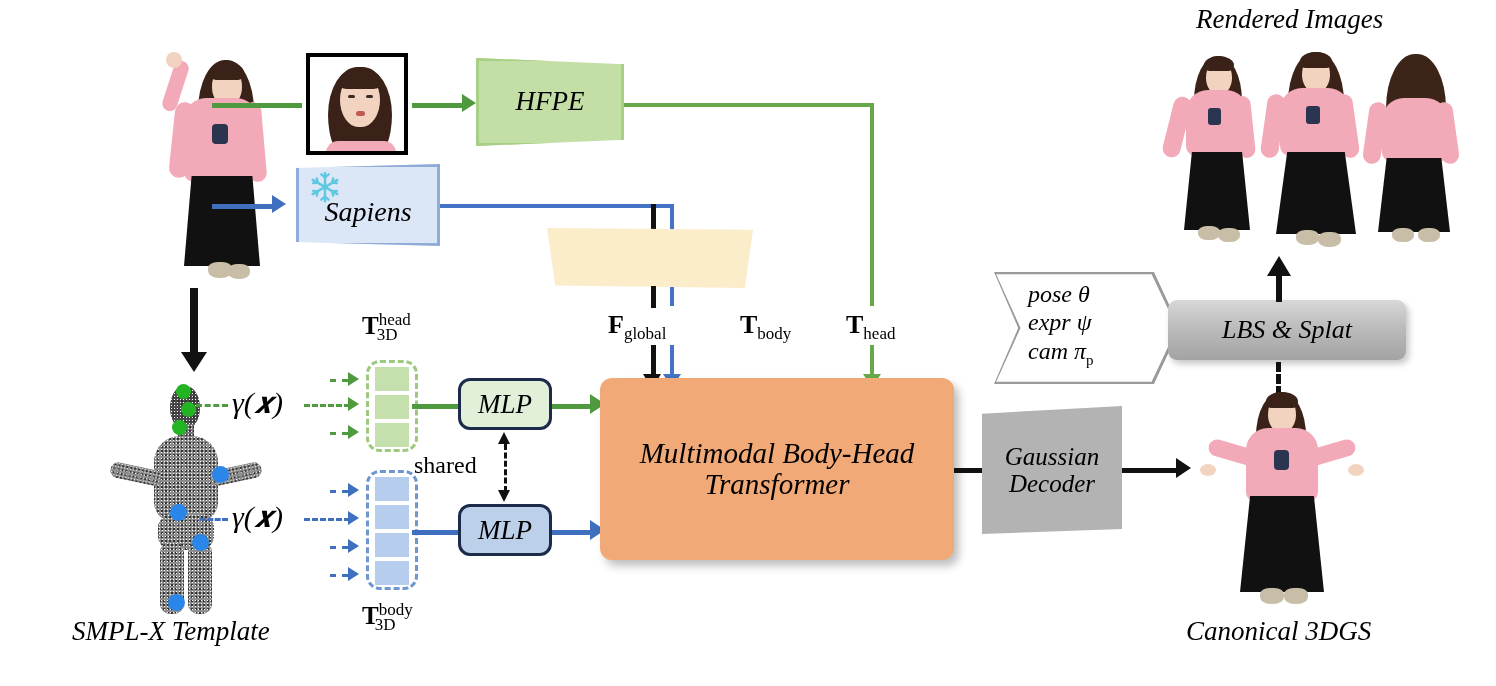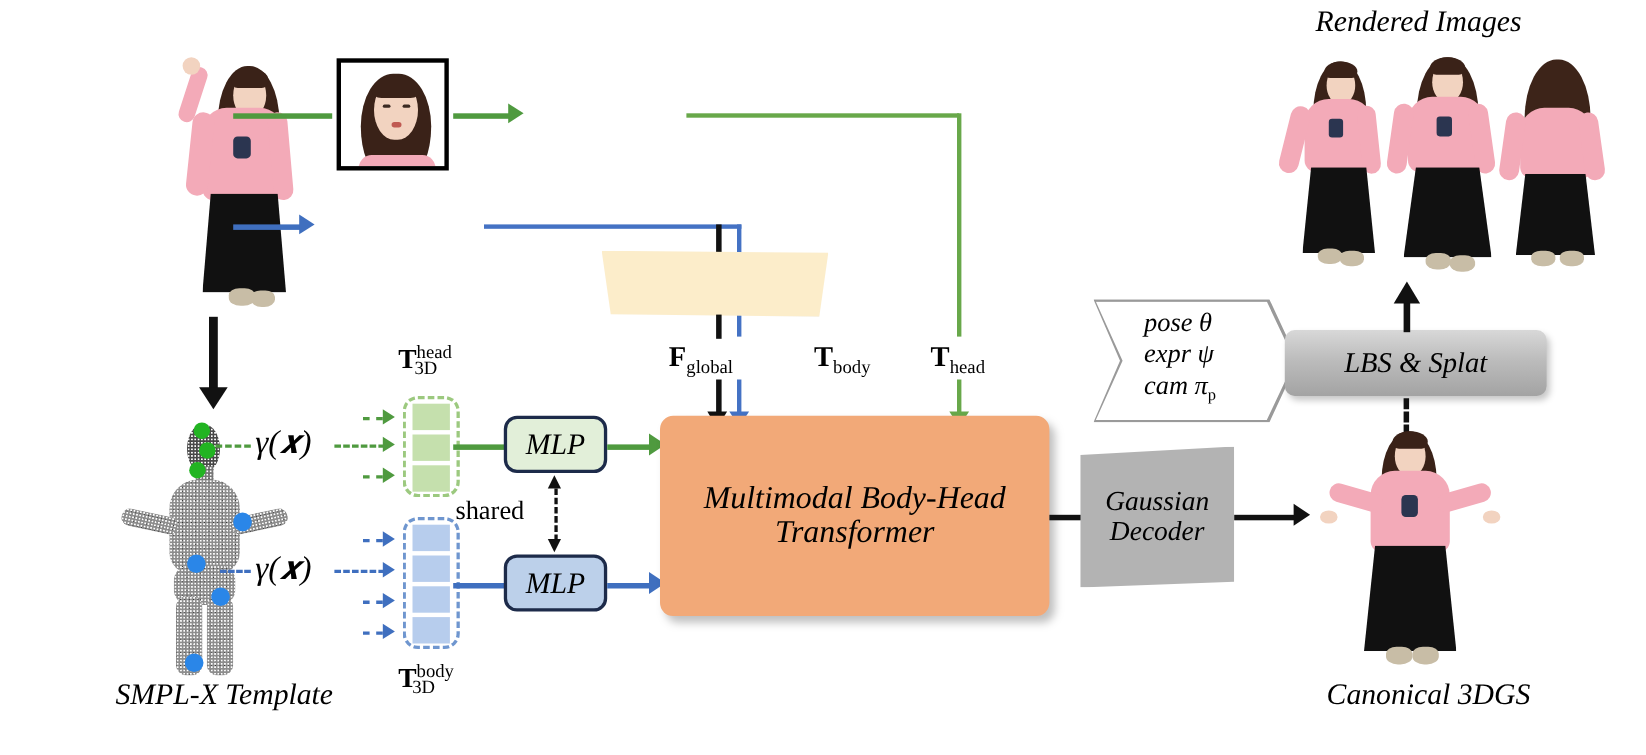--- a/index.html
+++ b/index.html
@@ -134,22 +134,22 @@
 
   
   .facebox{position:absolute;border:4px solid #000;box-sizing:border-box;background:#fff;overflow:hidden;}
 </style>
 </head>
 <body>
 
 <div id="stage">
 
   <div class="abs caption" style="left:1196px;top:4px;font-style:italic;">Rendered Images</div>
-  <div class="abs caption" style="left:72px;top:616px;margin-left:33px;">SMPL-X Template</div>
-  <div class="abs caption" style="left:1186px;top:616px;margin-left:20px;">Canonical 3DGS</div>
+  <div class="abs caption" style="left:72px;top:616px;">SMPL-X Template</div>
+  <div class="abs caption" style="left:1186px;top:616px;">Canonical 3DGS</div>
 
   <div class="person" style="left:150px;top:50px;width:140px;height:240px;">
 
     <div class="p-arm" style="left:18px;top:10px;width:15px;height:52px;transform:rotate(18deg);"></div>
     <div class="p-hand" style="left:16px;top:2px;width:16px;height:16px;"></div>
     <div class="p-hair-back" style="left:48px;top:10px;width:56px;height:92px;"></div>
     <div class="p-head" style="left:62px;top:16px;width:30px;height:40px;"></div>
     <div class="p-hair-front" style="left:60px;top:12px;width:34px;height:18px;"></div>
     <div class="p-torso" style="left:34px;top:48px;width:74px;height:84px;"></div>
     <div class="p-arm" style="left:22px;top:52px;width:20px;height:76px;transform:rotate(6deg);"></div>
@@ -167,29 +167,47 @@
     <div style="position:absolute;left:38px;top:38px;width:7px;height:3px;background:#3b2a22;border-radius:2px;"></div>
     <div style="position:absolute;left:56px;top:38px;width:7px;height:3px;background:#3b2a22;border-radius:2px;"></div>
     <div style="position:absolute;left:46px;top:54px;width:9px;height:5px;background:#c05a52;border-radius:3px;"></div>
     <div style="position:absolute;left:16px;top:84px;width:70px;height:18px;background:#f3aab8;border-radius:12px 12px 0 0;"></div>
   </div>
 
   <div class="ln ln-h" style="left:212px;top:103px;width:90px;border-top-width:5px;border-color:#4f9a3f;"></div>
   <div class="ln ln-h" style="left:412px;top:103px;width:52px;border-top-width:5px;border-color:#4f9a3f;"></div>
   <div class="ah ah-r" style="left:462px;top:94px;border-left:14px solid #4f9a3f;"></div>
 
+  <div class="abs blockbox" style="left:476px;top:58px;width:148px;height:88px;">
+    <div class="hfpe-shape"></div>
+    <div class="trap-text" style="font-size:27px;">HFPE</div>
+  </div>
 
   <div class="ln ln-h" style="left:624px;top:103px;width:248px;border-top-width:4px;border-color:#68a84a;"></div>
   <div class="ln ln-v" style="left:870px;top:103px;height:203px;border-left-width:4px;border-color:#68a84a;"></div>
   <div class="ln ln-v" style="left:870px;top:345px;height:32px;border-left-width:4px;border-color:#68a84a;"></div>
   <div class="ah ah-d" style="left:863px;top:374px;border-top:14px solid #68a84a;"></div>
 
   <div class="ln ln-h" style="left:212px;top:204px;width:62px;border-top-width:5px;border-color:#3f6fbf;"></div>
   <div class="ah ah-r" style="left:272px;top:195px;border-left:14px solid #3f6fbf;"></div>
 
+  <div class="abs blockbox" style="left:296px;top:164px;width:144px;height:82px;">
+    <div class="sapiens-shape"></div>
+    <svg class="abs" style="left:12px;top:6px;z-index:4;" width="34" height="34" viewBox="0 0 24 24">
+      <g stroke="#5ec8e0" stroke-width="1.7" stroke-linecap="round" fill="none">
+        <line x1="12" y1="2" x2="12" y2="22"></line>
+        <line x1="3.3" y1="7" x2="20.7" y2="17"></line>
+        <line x1="3.3" y1="17" x2="20.7" y2="7"></line>
+        <path d="M12 5.2 L9.4 3.1 M12 5.2 L14.6 3.1 M12 18.8 L9.4 20.9 M12 18.8 L14.6 20.9"></path>
+        <path d="M6.9 8.9 L3.7 9.2 M6.9 8.9 L6.2 5.9 M17.1 15.1 L20.3 14.8 M17.1 15.1 L17.8 18.1"></path>
+        <path d="M6.9 15.1 L3.7 14.8 M6.9 15.1 L6.2 18.1 M17.1 8.9 L20.3 9.2 M17.1 8.9 L17.8 5.9"></path>
+      </g>
+    </svg>
+    <div class="trap-text" style="font-size:28px;padding-top:14px;">Sapiens</div>
+  </div>
 
   <div class="ln ln-h" style="left:440px;top:204px;width:234px;border-top-width:4px;border-color:#4472c4;"></div>
   <div class="ln ln-v" style="left:670px;top:204px;height:102px;border-left-width:4px;border-color:#4472c4;"></div>
   <div class="ln ln-v" style="left:670px;top:345px;height:32px;border-left-width:4px;border-color:#4472c4;"></div>
   <div class="ah ah-d" style="left:663px;top:374px;border-top:14px solid #4472c4;"></div>
 
   <div class="ln ln-v" style="left:651px;top:204px;height:26px;border-left-width:5px;border-color:#111;"></div>
   <div class="abs blockbox" style="left:547px;top:228px;width:206px;height:60px;">
     <div class="gce-shape"></div>
   </div>
@@ -308,21 +326,21 @@
     <div class="gdec-shape"></div>
     <div class="trap-text" style="font-size:25px;">Gaussian
 Decoder</div>
   </div>
   <div class="ln ln-h" style="left:1122px;top:468px;width:58px;border-top-width:5px;border-color:#111;"></div>
   <div class="ah ah-r" style="left:1176px;top:458px;border-left:15px solid #111;border-top:10px solid transparent;border-bottom:10px solid transparent;"></div>
 
   <div class="abs" style="left:994px;top:272px;width:186px;height:112px;">
     <div class="chevron"></div>
     <div class="chevron-in"></div>
-    <div class="abs" style="left:46px;top:8px;font-style:italic;font-size:24px;line-height:1.18;z-index:5;">
+    <div class="abs" style="left:34px;top:8px;font-style:italic;font-size:24px;line-height:1.18;z-index:5;">
       <div>pose θ</div>
       <div>expr ψ</div>
       <div>
         <span>cam π</span><span class="sub" style="font-size:15px;">p</span>
       </div>
     </div>
   </div>
 
   <div class="abs blockbox" style="left:1168px;top:300px;width:238px;height:60px;">
     <div class="lbs-shape"></div>

